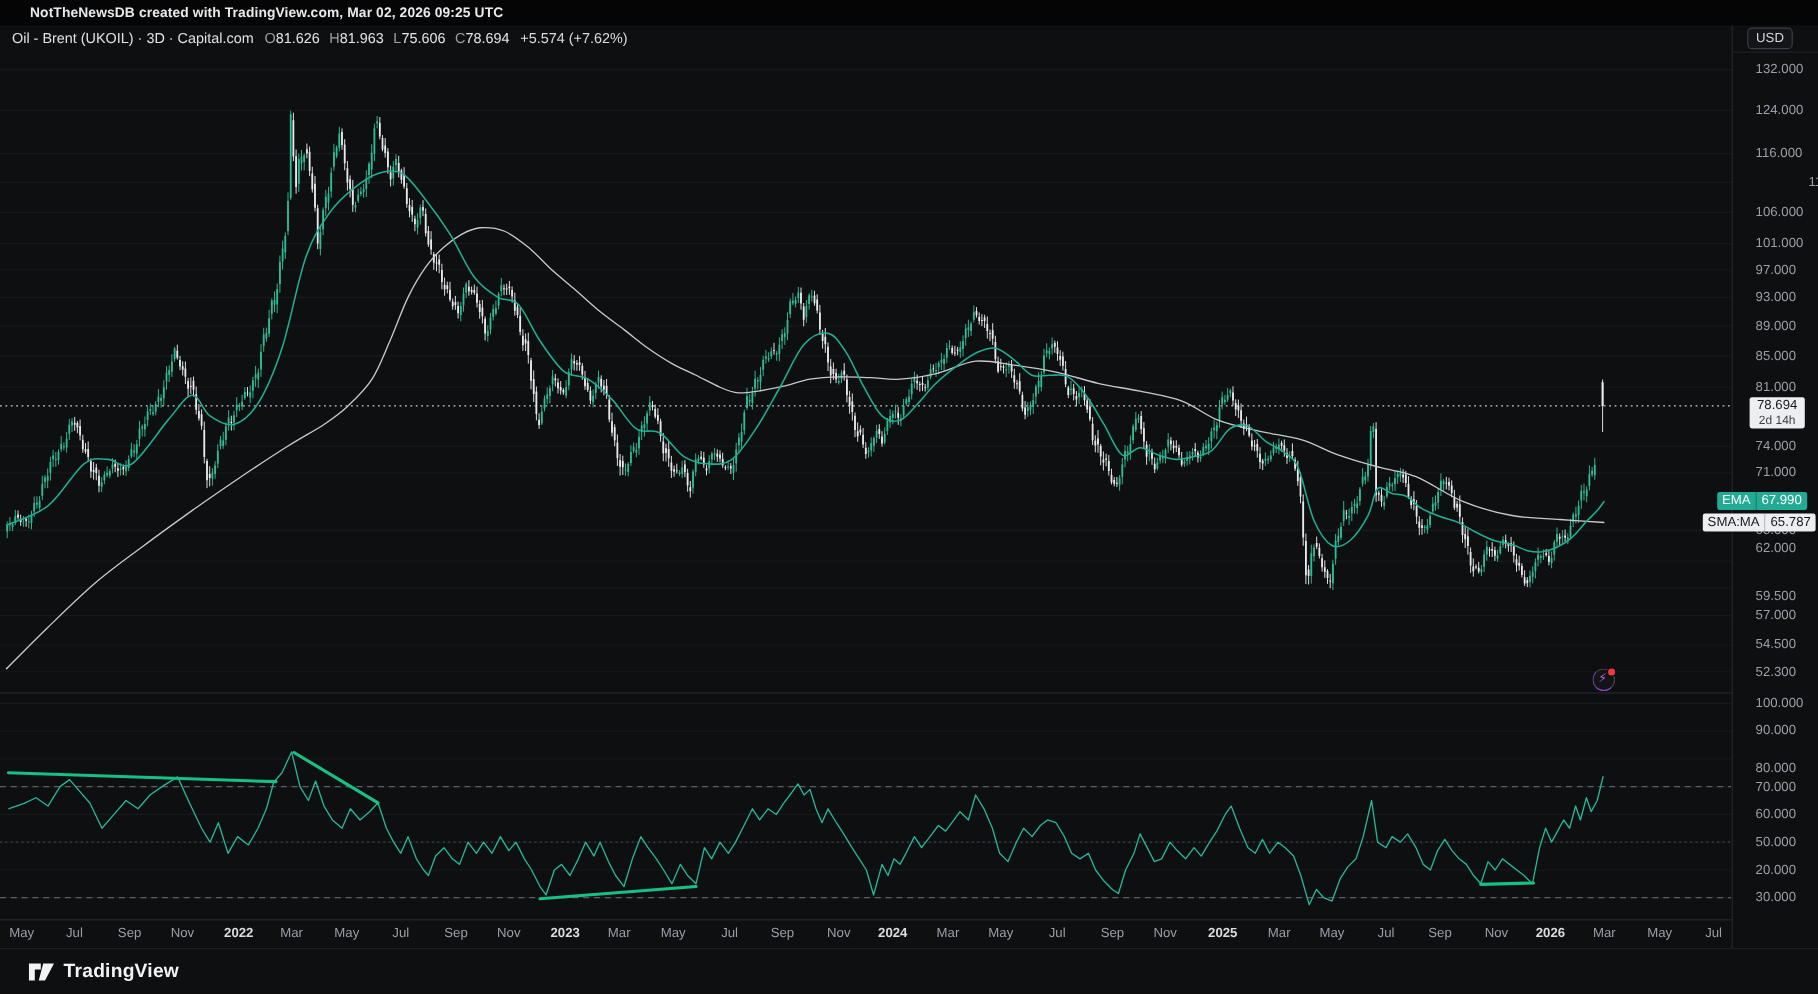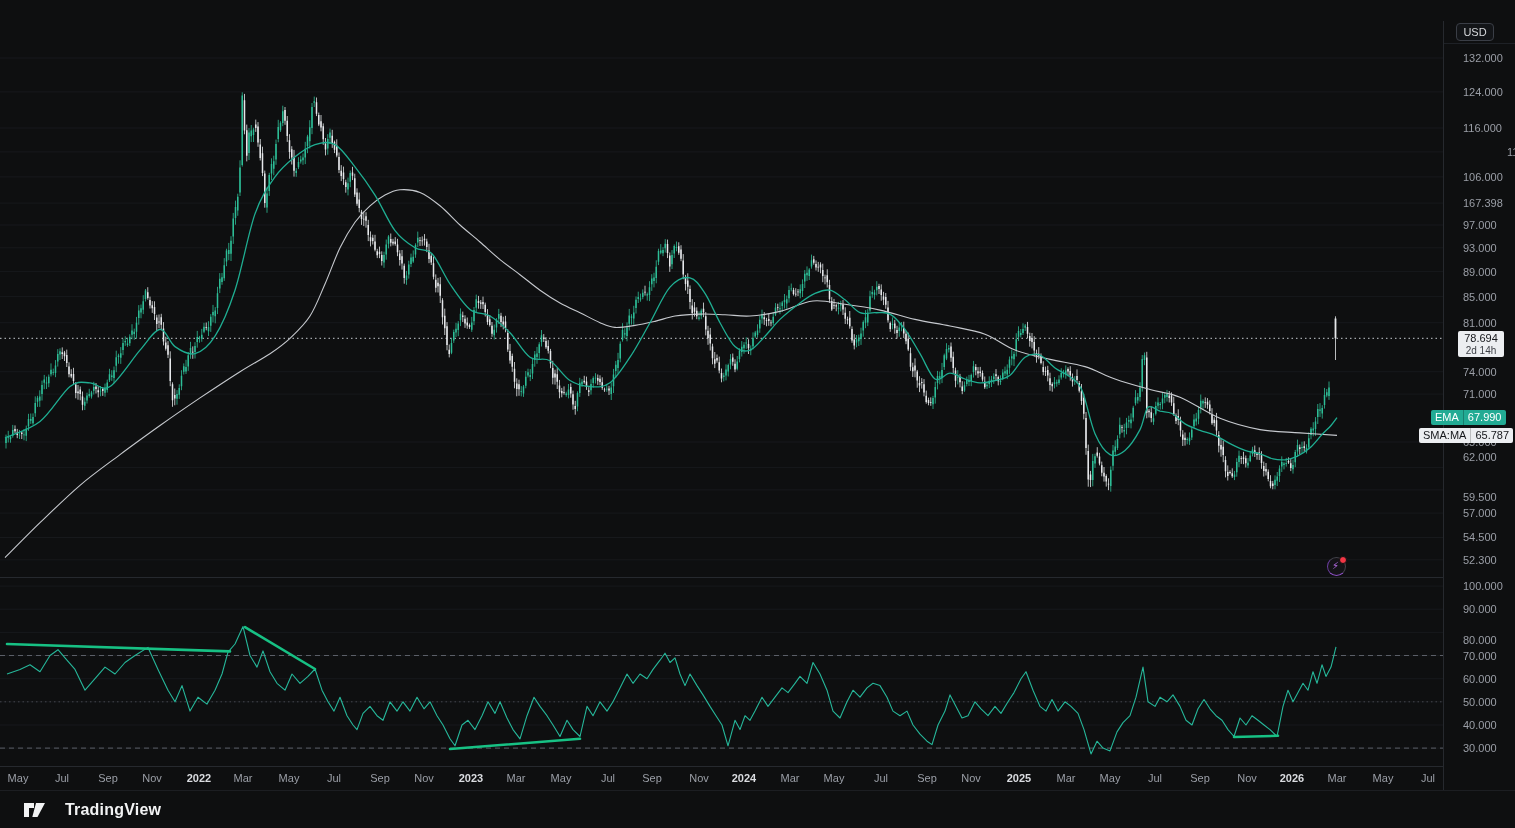--- a/index.html
+++ b/index.html
@@ -36,33 +36,36 @@
                text-align:center;z-index:5;}
   .price-label .v{font-size:11px;line-height:13px;padding-top:1px;}
   .price-label .cd{font-size:10px;line-height:11px;color:#3c3f45;padding-bottom:1px;}
   
   .time-axis{position:absolute;left:0;top:766px;width:1515px;height:24px;border-top:1px solid #26292e;background:#0e0f10;z-index:2;}
   .tlabel{position:absolute;top:5px;width:44px;margin-left:-22px;text-align:center;font-size:11px;color:#9b9fa7;}
   .tlabel.year{color:#dadce0;font-weight:700;}
   
   .footer{position:absolute;left:0;top:790px;width:1515px;height:38px;border-top:1px solid #1c1e22;background:#0e0f10;
           display:flex;align-items:center;z-index:2;}
-  .tv-logo{display:flex;align-items:center;gap:19px;margin-left:24px;cursor:pointer;}
+  .tv-logo{display:flex;align-items:center;gap:7px;margin-left:24px;cursor:pointer;}
   .tv-logo span{color:#f2f3f4;font-size:16px;font-weight:700;letter-spacing:.2px;}
   
   .flash{position:absolute;left:1327px;top:557px;width:19px;height:19px;z-index:5;cursor:pointer;}
   .flash .ring{position:absolute;inset:0;border-radius:50%;border:1.5px solid #43434b;border-bottom-color:#8b4fc2;border-left-color:#6a3d9d;background:#141317;}
   .flash .bolt{position:absolute;left:5px;top:3px;font-size:10px;color:#b36ae2;}
   .flash .dot{position:absolute;right:-1px;top:-1px;width:6px;height:6px;border-radius:50%;background:#f23645;border:1px solid #0e0f10;}
 </style>
 </head>
 <body>
 
 <div id="app">
 
+  <div class="topbar">
+    <span>NotTheNewsDB created with TradingView.com, Mar 02, 2026 09:25 UTC</span>
+  </div>
 
   <div>
     <svg id="chart-svg" width="1443" height="790" viewBox="0 0 1443 790">
         <defs>
           <clipPath id="cpMain">
             <rect x="0" y="21" width="1443" height="556"></rect>
           </clipPath>
           <clipPath id="cpRsi">
             <rect x="0" y="578" width="1443" height="187"></rect>
           </clipPath>
@@ -109,58 +112,68 @@
         <g clip-path="url(#cpRsi)">
           <polyline points="7.0,674.0 20.0,669.4 30.0,664.8 40.0,671.7 50.0,655.5 58.0,649.7 65.0,657.8 75.0,669.4 85.0,690.2 95.0,678.7 105.0,667.1 115.0,674.0 125.0,662.5 135.0,655.5 148.0,647.4 158.0,669.4 168.0,690.2 175.0,701.8 182.0,685.6 190.0,711.1 198.0,697.2 207.0,704.1 215.0,690.2 222.0,674.0 228.0,652.1 235.0,644.0 243.0,626.6 250.0,655.5 257.0,667.1 263.0,650.9 270.0,671.7 277.0,683.3 285.0,690.2 292.0,674.0 300.0,683.3 308.0,676.4 315.0,669.0 322.0,690.2 328.0,701.8 334.0,711.1 340.0,697.2 347.0,715.7 353.0,725.0 357.0,729.6 363.0,713.4 370.0,706.4 377.0,715.7 383.0,720.3 390.0,701.8 397.0,711.1 403.0,701.8 410.0,711.1 417.0,697.2 424.0,708.8 430.0,701.8 437.0,715.7 443.0,725.0 450.0,738.8 455.0,745.8 462.0,725.0 468.0,720.3 475.0,729.6 482.0,715.7 488.0,701.8 495.0,713.4 500.0,701.8 507.0,718.0 513.0,729.6 520.0,738.8 527.0,715.7 534.0,697.2 540.0,706.4 547.0,715.7 553.0,725.0 560.0,736.5 567.0,720.3 573.0,729.6 580.0,736.5 587.0,706.4 593.0,715.7 600.0,701.8 607.0,711.1 613.0,701.8 620.0,687.9 627.0,674.0 633.0,683.3 640.0,674.0 647.0,678.7 653.0,669.4 660.0,660.2 665.0,653.2 670.0,662.5 675.0,657.8 680.0,674.0 685.0,685.6 690.0,674.0 697.0,685.6 703.0,694.9 710.0,706.4 716.0,715.7 722.0,725.0 728.0,745.8 735.0,720.3 740.0,729.6 745.0,715.7 750.0,720.3 755.0,711.1 762.0,697.2 768.0,706.4 775.0,697.2 782.0,687.9 788.0,692.6 795.0,683.3 800.0,676.4 807.0,683.3 813.0,662.5 820.0,674.0 827.0,690.2 833.0,711.1 840.0,718.0 847.0,701.8 853.0,690.2 860.0,697.2 867.0,687.9 873.0,683.3 880.0,685.6 887.0,697.2 893.0,711.1 900.0,715.7 907.0,711.1 913.0,725.0 920.0,734.2 927.0,741.2 932.0,744.6 938.0,725.0 945.0,711.1 950.0,694.9 956.0,706.4 962.0,718.0 968.0,715.7 975.0,701.8 981.0,708.8 988.0,715.7 995.0,706.4 1001.0,713.4 1008.0,701.8 1014.0,692.6 1021.0,678.7 1026.0,671.7 1033.0,690.2 1040.0,706.4 1046.0,711.1 1052.0,699.5 1058.0,711.1 1065.0,701.8 1071.0,706.4 1078.0,713.4 1084.0,729.6 1091.0,753.9 1097.0,741.2 1103.0,748.1 1110.0,750.9 1117.0,731.9 1123.0,722.6 1130.0,715.7 1136.0,697.2 1143.0,667.1 1148.0,701.8 1155.0,706.4 1160.0,697.2 1167.0,701.8 1173.0,694.9 1180.0,706.4 1186.0,720.3 1192.0,725.0 1198.0,708.8 1204.0,699.5 1210.0,708.8 1216.0,715.7 1222.0,720.3 1228.0,729.6 1234.0,736.5 1240.0,718.0 1246.0,725.0 1252.0,715.7 1258.0,720.3 1264.0,725.0 1270.0,729.6 1277.0,736.5 1283.0,706.4 1288.0,690.2 1293.0,701.8 1298.0,692.6 1303.0,683.3 1308.0,690.2 1313.0,671.7 1317.0,683.3 1322.0,664.8 1326.0,676.4 1331.0,667.1 1336.0,646.9" fill="none" stroke="#26b79a" stroke-width="1.1" stroke-linejoin="round"></polyline>
           <line x1="7" y1="644.0" x2="230" y2="651.4" stroke="#17c184" stroke-width="2.6" stroke-linecap="round"></line>
           <line x1="245" y1="627.1" x2="315" y2="669.0" stroke="#17c184" stroke-width="2.6" stroke-linecap="round"></line>
           <line x1="450" y1="749.0" x2="580" y2="738.8" stroke="#17c184" stroke-width="2.6" stroke-linecap="round"></line>
           <line x1="1234" y1="737.0" x2="1278" y2="735.8" stroke="#17c184" stroke-width="2.6" stroke-linecap="round"></line>
         </g>
       </svg>
   </div>
 
+  <div class="legend">
+    <span class="sym" id="symTitle">Oil - Brent (UKOIL) · 3D · Capital.com</span>
+    <span class="ohlc" id="ohlcRow">
+        <span><b>O</b><i>81.626</i></span>
+        <span><b>H</b><i>81.963</i></span>
+        <span><b>L</b><i>75.606</i></span>
+        <span><b>C</b><i>78.694</i></span>
+      </span>
+    <span class="chg">+5.574 (+7.62%)</span>
+  </div>
 
   <div class="flash">
     <i class="ring"></i>
     <span class="bolt">⚡</span>
     <i class="dot"></i>
   </div>
 
   <div class="panel-sep" style="top:577px"></div>
 
   <div class="axis" id="axisRight">
     <button class="usd">USD</button>
     <div class="usd-sep"></div>
   <div class="tick" style="top: 30px;">132.000</div>
       <div class="tick" style="top: 63.886px;">124.000</div>
       <div class="tick" style="top: 100.033px;">116.000</div>
       <div class="tick" style="top: 123.913px; margin-left: 44px;">111.000</div>
       <div class="tick" style="top: 148.895px;">106.000</div>
-      <div class="tick" style="top: 175.083px;">167.398</div>
+      <div class="tick" style="top: 175.083px;">101.000</div>
       <div class="tick" style="top: 196.985px;">97.000</div>
       <div class="tick" style="top: 219.81px;">93.000</div>
       <div class="tick" style="top: 243.638px;">89.000</div>
       <div class="tick" style="top: 268.562px;">85.000</div>
       <div class="tick" style="top: 294.687px;">81.000</div>
       <div class="tick" style="top: 343.675px;">74.000</div>
       <div class="tick" style="top: 366.106px;">71.000</div>
       <div class="tick" style="top: 413.961px;">65.000</div>
       <div class="tick" style="top: 429px;">62.000</div>
       <div class="tick" style="top: 469px;">59.500</div>
       <div class="tick" style="top: 485.145px;">57.000</div>
       <div class="tick" style="top: 509.454px;">54.500</div>
       <div class="tick" style="top: 531.787px;">52.300</div>
       <div class="tick" style="top: 558.099px;">100.000</div>
       <div class="tick" style="top: 581.242px;">90.000</div>
       <div class="tick" style="top: 612px;">80.000</div>
       <div class="tick" style="top: 627.528px;">70.000</div>
       <div class="tick" style="top: 650.671px;">60.000</div>
       <div class="tick" style="top: 673.814px;">50.000</div>
-      <div class="tick" style="top: 696.957px;">40.000</div>
+      <div class="tick" style="top: 696.957px;">20.000</div>
       <div class="tick" style="top: 720.1px;">30.000</div>
     </div>
 
   <div class="price-label" id="priceLabel" style="top: 331.341px;">
     <div class="v">78.694</div>
     <div class="cd">2d 14h</div>
   </div>
 
   <div class="pill green" id="emaPill" style="left: 1431px; top: 410.085px;">
     <span class="seg">EMA</span>

